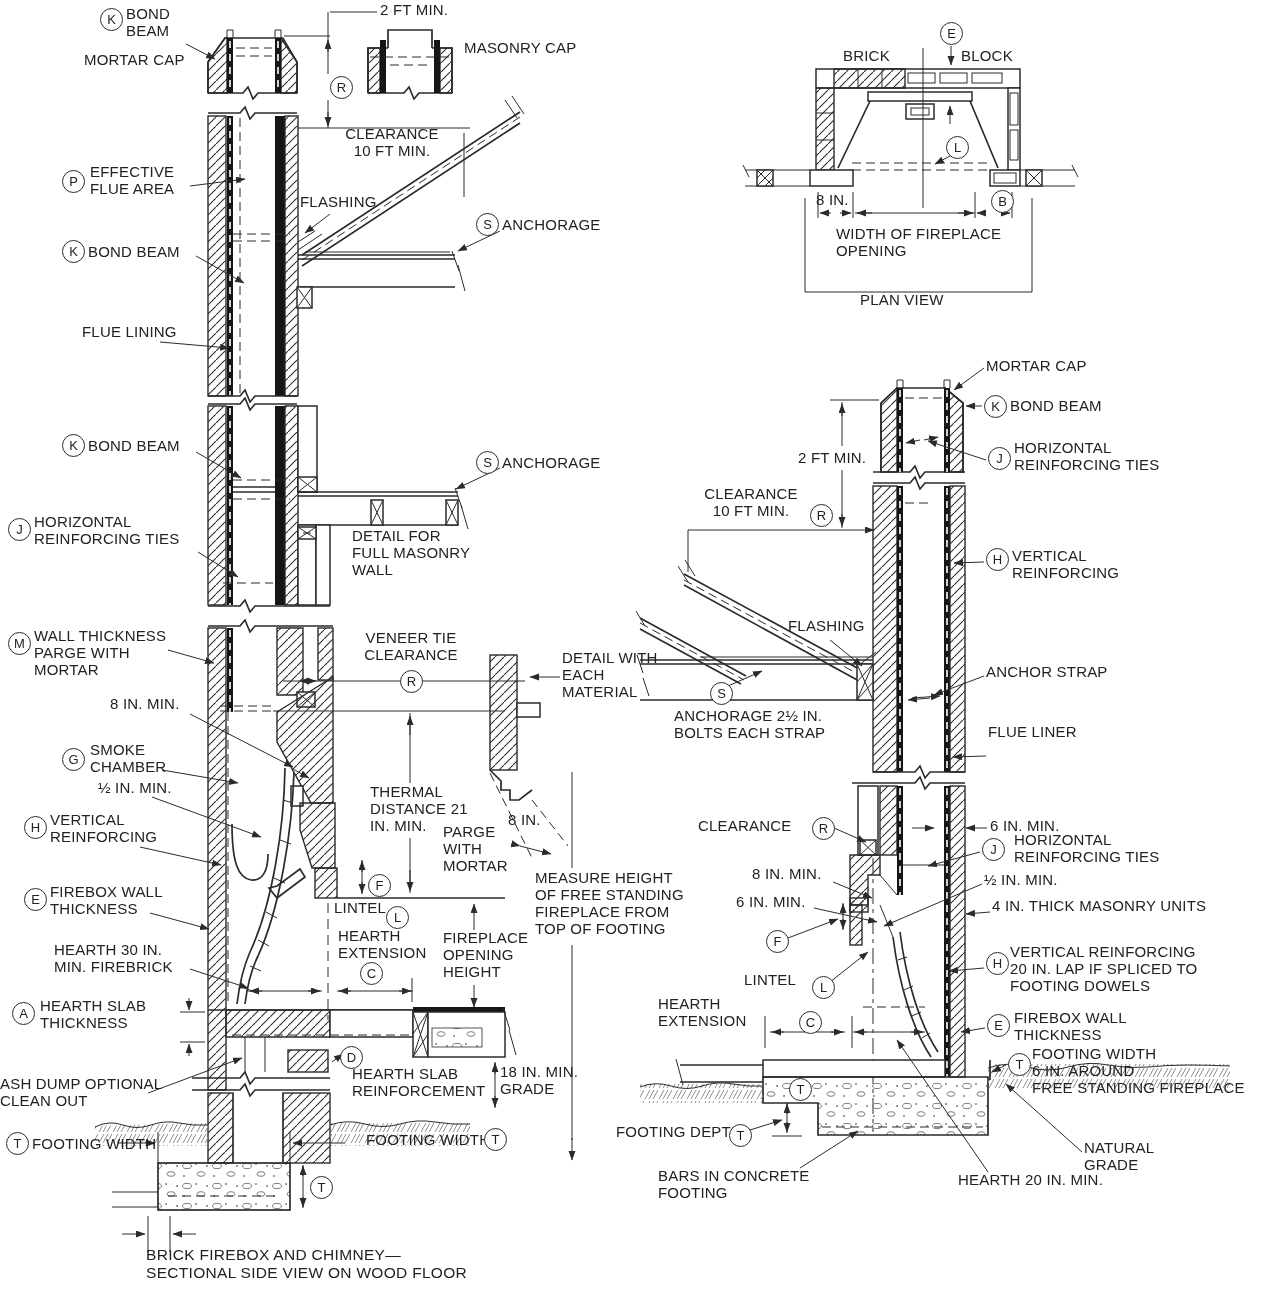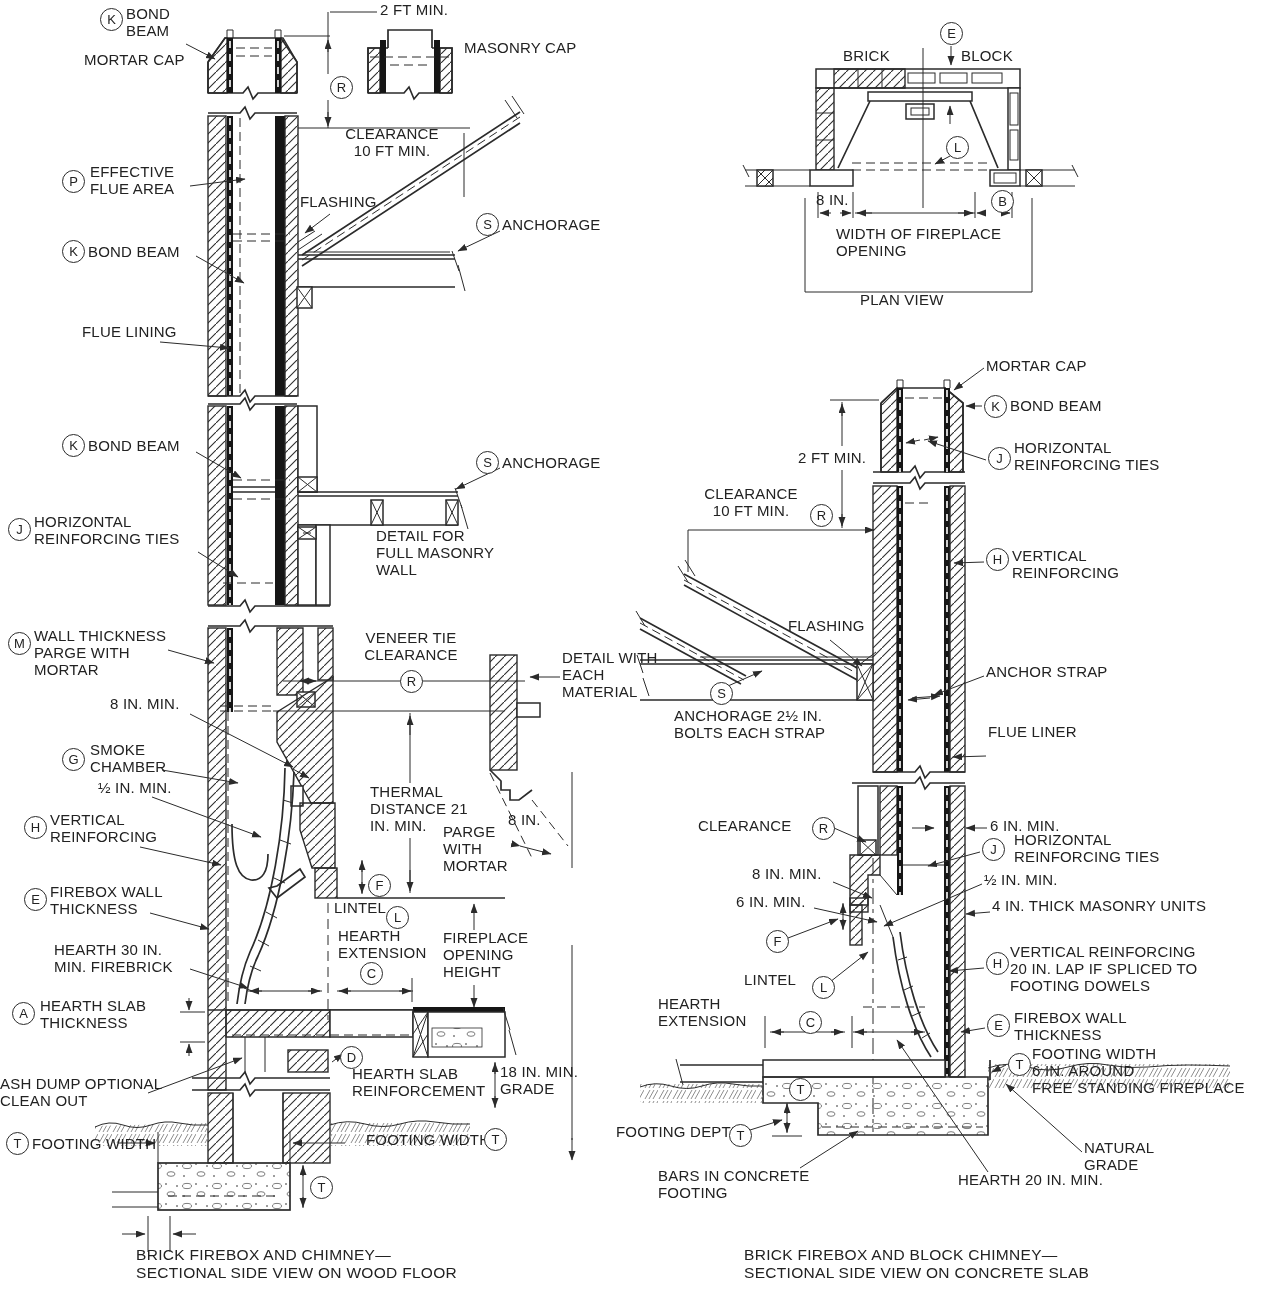--- a/index.html
+++ b/index.html
@@ -467,21 +467,21 @@
 <div class="lbl" style="left:90px;top:164px">EFFECTIVE
 FLUE AREA</div>
 <div class="lbl" style="left:88px;top:244px">BOND BEAM</div>
 <div class="lbl" style="left:300px;top:194px">FLASHING</div>
 <div class="lbl" style="left:502px;top:217px">ANCHORAGE</div>
 <div class="lbl" style="left:82px;top:324px">FLUE LINING</div>
 <div class="lbl" style="left:88px;top:438px">BOND BEAM</div>
 <div class="lbl" style="left:502px;top:455px">ANCHORAGE</div>
 <div class="lbl" style="left:34px;top:514px">HORIZONTAL
 REINFORCING TIES</div>
-<div class="lbl" style="left:376px;top:528px">DETAIL FOR
+<div class="lbl" style="left:352px;top:528px">DETAIL FOR
 FULL MASONRY
 WALL</div>
 <div class="lbl" style="left:34px;top:628px">WALL THICKNESS
 PARGE WITH
 MORTAR</div>
 <div class="lbl ctr" style="left:352px;top:630px;width:118px">VENEER TIE
 CLEARANCE</div>
 <div class="lbl" style="left:110px;top:696px">8 IN. MIN.</div>
 <div class="lbl" style="left:90px;top:742px">SMOKE
 CHAMBER</div>
@@ -511,21 +511,25 @@
 <div class="lbl" style="left:508px;top:812px">8 IN.</div>
 <div class="lbl" style="left:562px;top:650px">DETAIL WITH
 EACH
 MATERIAL</div>
 <div class="lbl" style="left:334px;top:900px">LINTEL</div>
 <div class="lbl" style="left:338px;top:928px">HEARTH
 EXTENSION</div>
 <div class="lbl" style="left:443px;top:930px">FIREPLACE
 OPENING
 HEIGHT</div>
-<div class="lbl cap" style="left:136px;top:1246px">BRICK FIREBOX AND CHIMNEY—
+<div class="lbl" style="left:535px;top:870px">MEASURE HEIGHT
+OF FREE STANDING
+FIREPLACE FROM
+TOP OF FOOTING</div>
+<div class="lbl cap" style="left:146px;top:1246px">BRICK FIREBOX AND CHIMNEY—
 SECTIONAL SIDE VIEW ON WOOD FLOOR</div>
 
 <div class="lbl" style="left:986px;top:358px">MORTAR CAP</div>
 <div class="lbl" style="left:1010px;top:398px">BOND BEAM</div>
 <div class="lbl" style="left:798px;top:450px">2 FT MIN.</div>
 <div class="lbl" style="left:1014px;top:440px">HORIZONTAL
 REINFORCING TIES</div>
 <div class="lbl ctr" style="left:694px;top:486px;width:114px">CLEARANCE
 10 FT MIN.</div>
 <div class="lbl" style="left:788px;top:618px">FLASHING</div>
@@ -553,22 +557,20 @@
 THICKNESS</div>
 <div class="lbl" style="left:1032px;top:1046px">FOOTING WIDTH
 6 IN. AROUND
 FREE STANDING FIREPLACE</div>
 <div class="lbl" style="left:616px;top:1124px">FOOTING DEPTH</div>
 <div class="lbl" style="left:658px;top:1168px">BARS IN CONCRETE
 FOOTING</div>
 <div class="lbl" style="left:958px;top:1172px">HEARTH 20 IN. MIN.</div>
 <div class="lbl" style="left:1084px;top:1140px">NATURAL
 GRADE</div>
-<div class="lbl cap" style="left:744px;top:1246px">BRICK FIREBOX AND BLOCK CHIMNEY—
-SECTIONAL SIDE VIEW ON CONCRETE SLAB</div>
 
 <div class="lbl" style="left:843px;top:48px">BRICK</div>
 <div class="lbl" style="left:961px;top:48px">BLOCK</div>
 <div class="lbl" style="left:816px;top:192px">8 IN.</div>
 <div class="lbl" style="left:836px;top:226px">WIDTH OF FIREPLACE
 OPENING</div>
 <div class="lbl" style="left:860px;top:292px">PLAN VIEW</div>
 
 </div>
 

